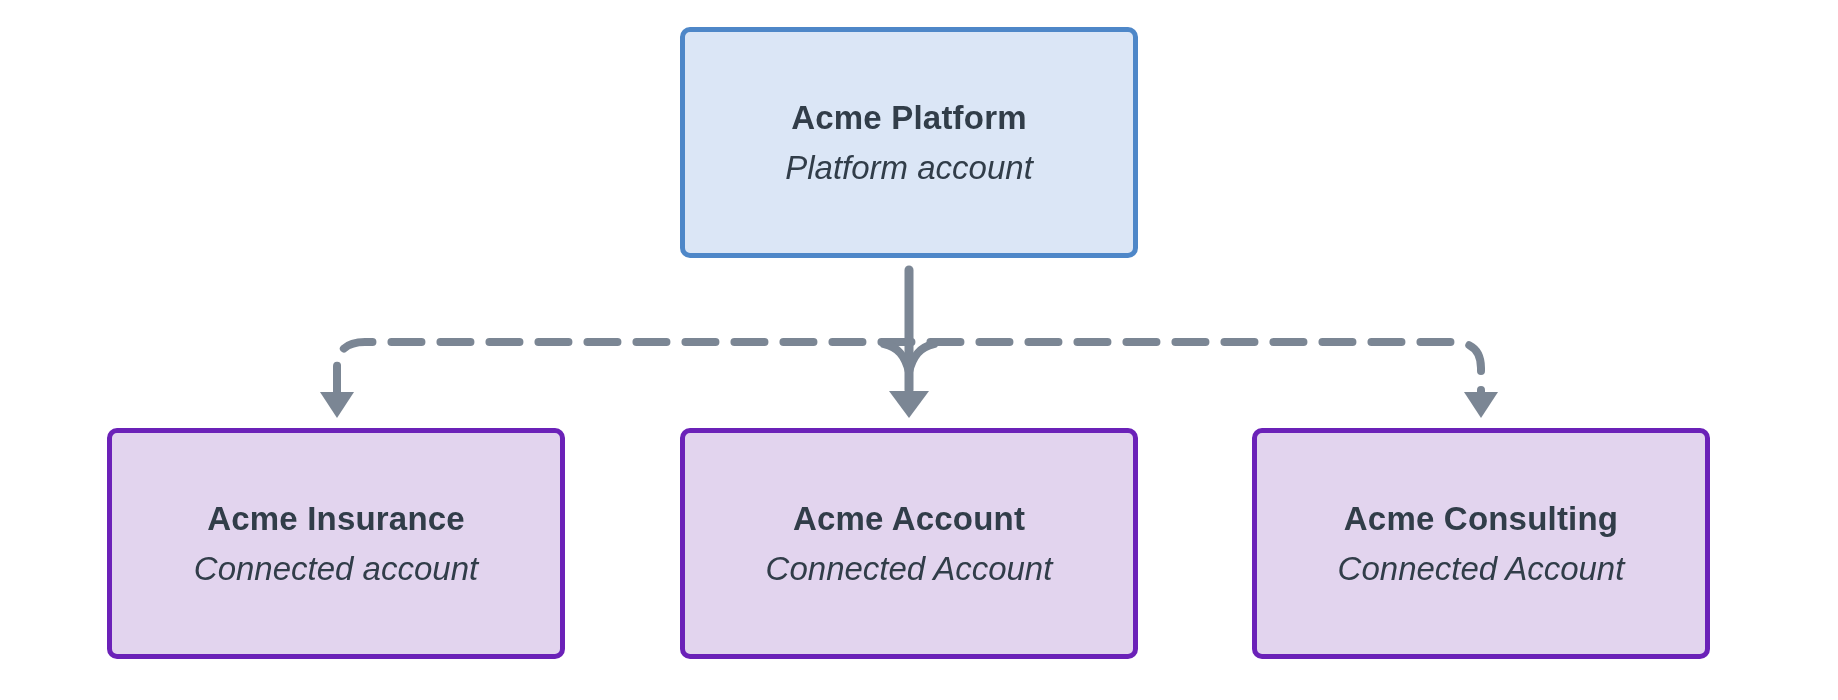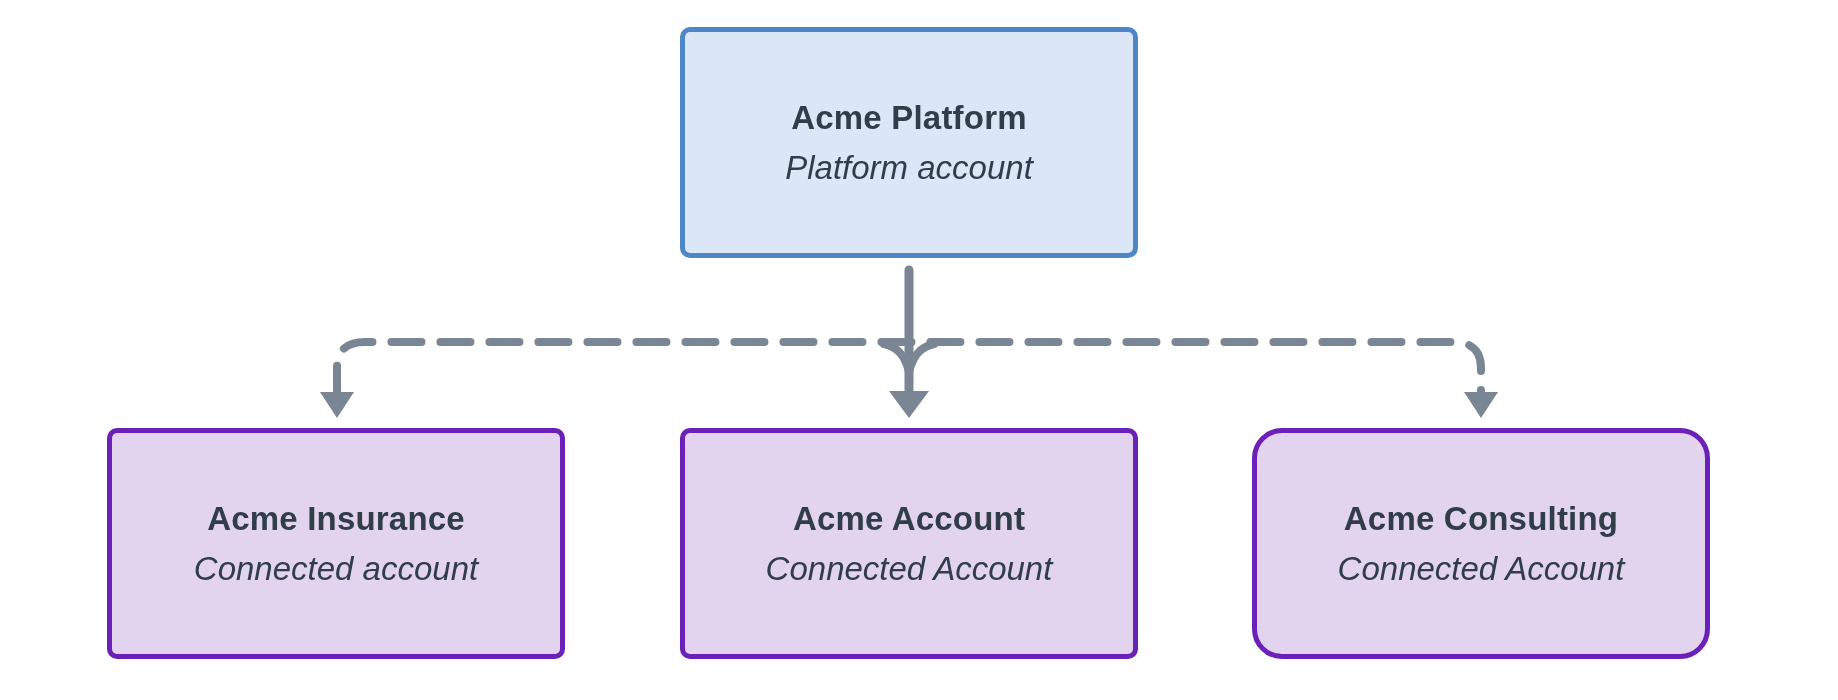--- a/index.html
+++ b/index.html
@@ -79,21 +79,21 @@
     background: var(--platform-fill);
     border: 5px solid var(--platform-border);
   }
   .connected {
     top: 428px;
     background: var(--connected-fill);
     border: 5px solid var(--connected-border);
   }
   .pos-0 { left: 107px; }
   .pos-1 { left: 680px; }
-  .pos-2 { left: 1252px; border-radius: 30px; }
+  .pos-2 { left: 1252px; }
 </style>
 </head>
 <body>
 
 <div class="canvas">
 
   <svg class="connectors" viewBox="0 0 1838 700" xmlns="http://www.w3.org/2000/svg">
 
     <path class="edge-dashed" d="M 337 396 L 337 368 Q 337 342 365 342 L 1453 342 Q 1481 342 1481 368 L 1481 396"></path>
 

